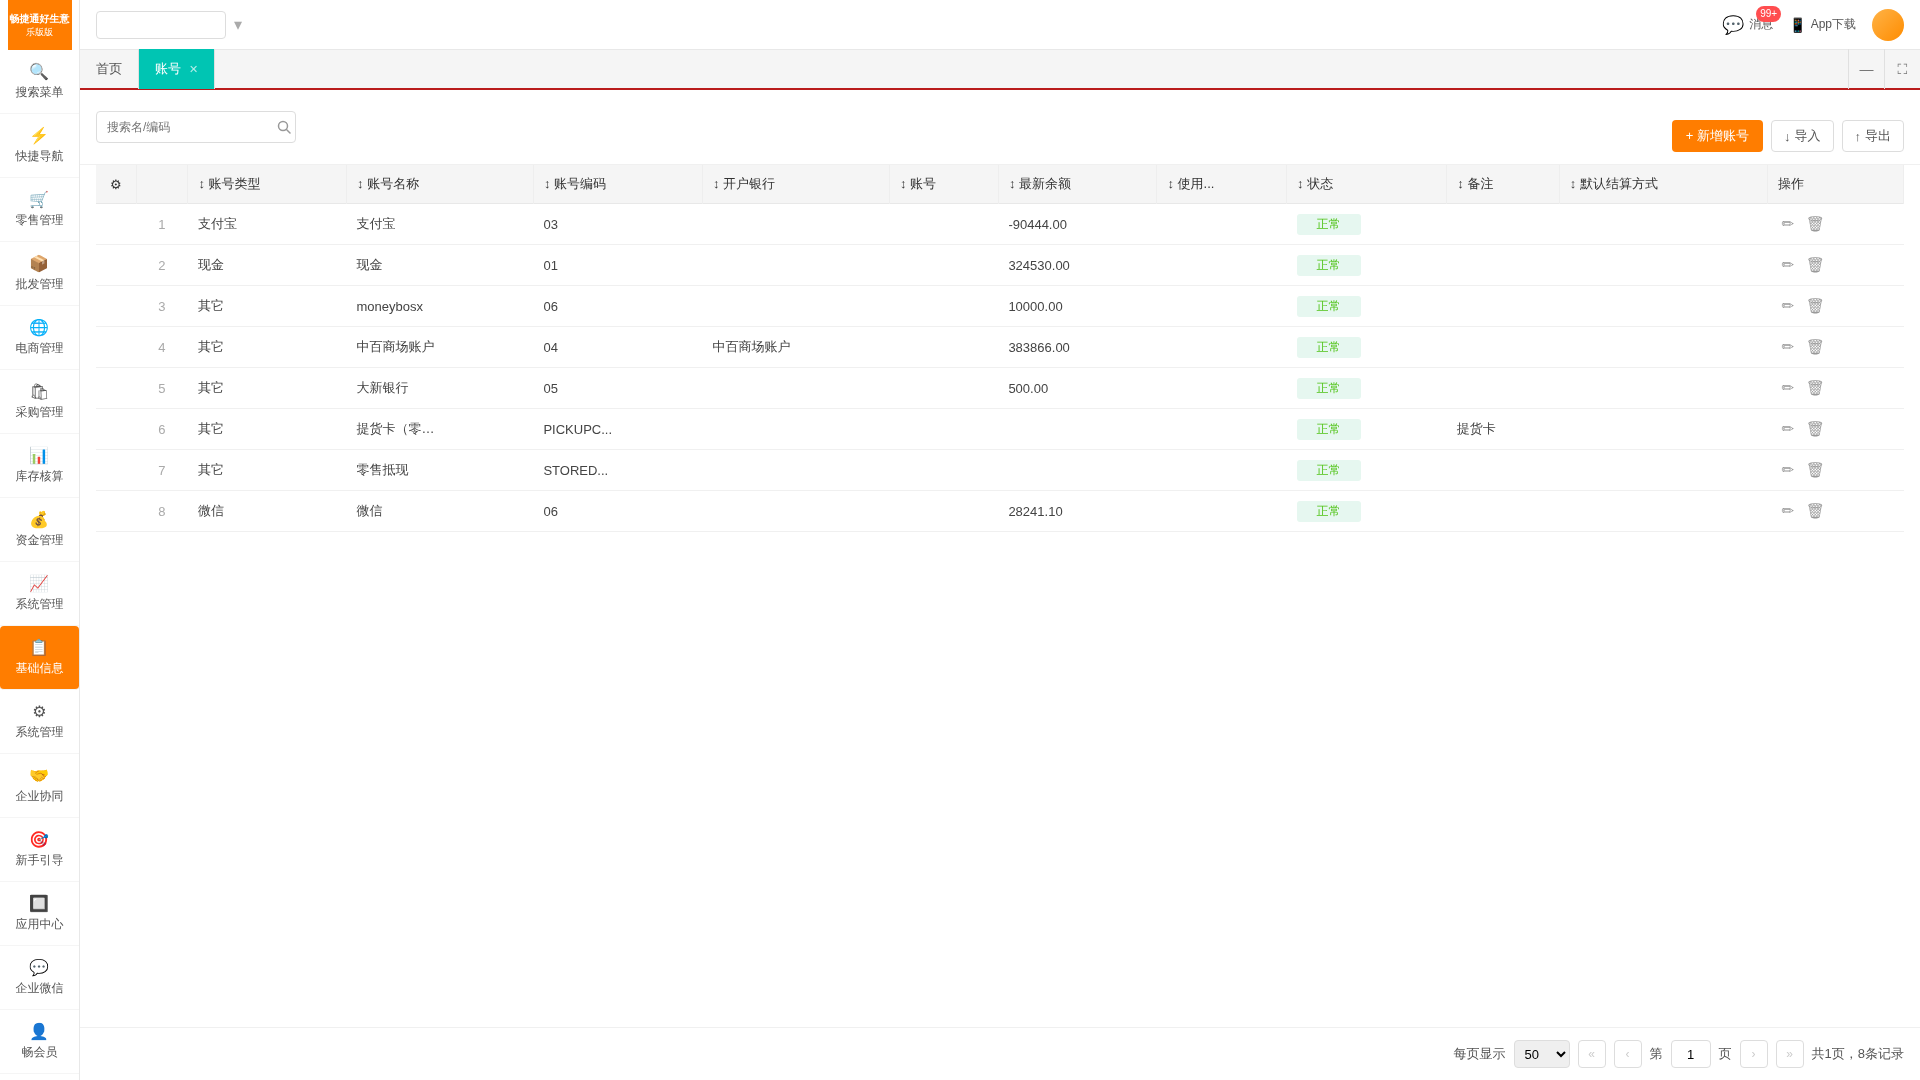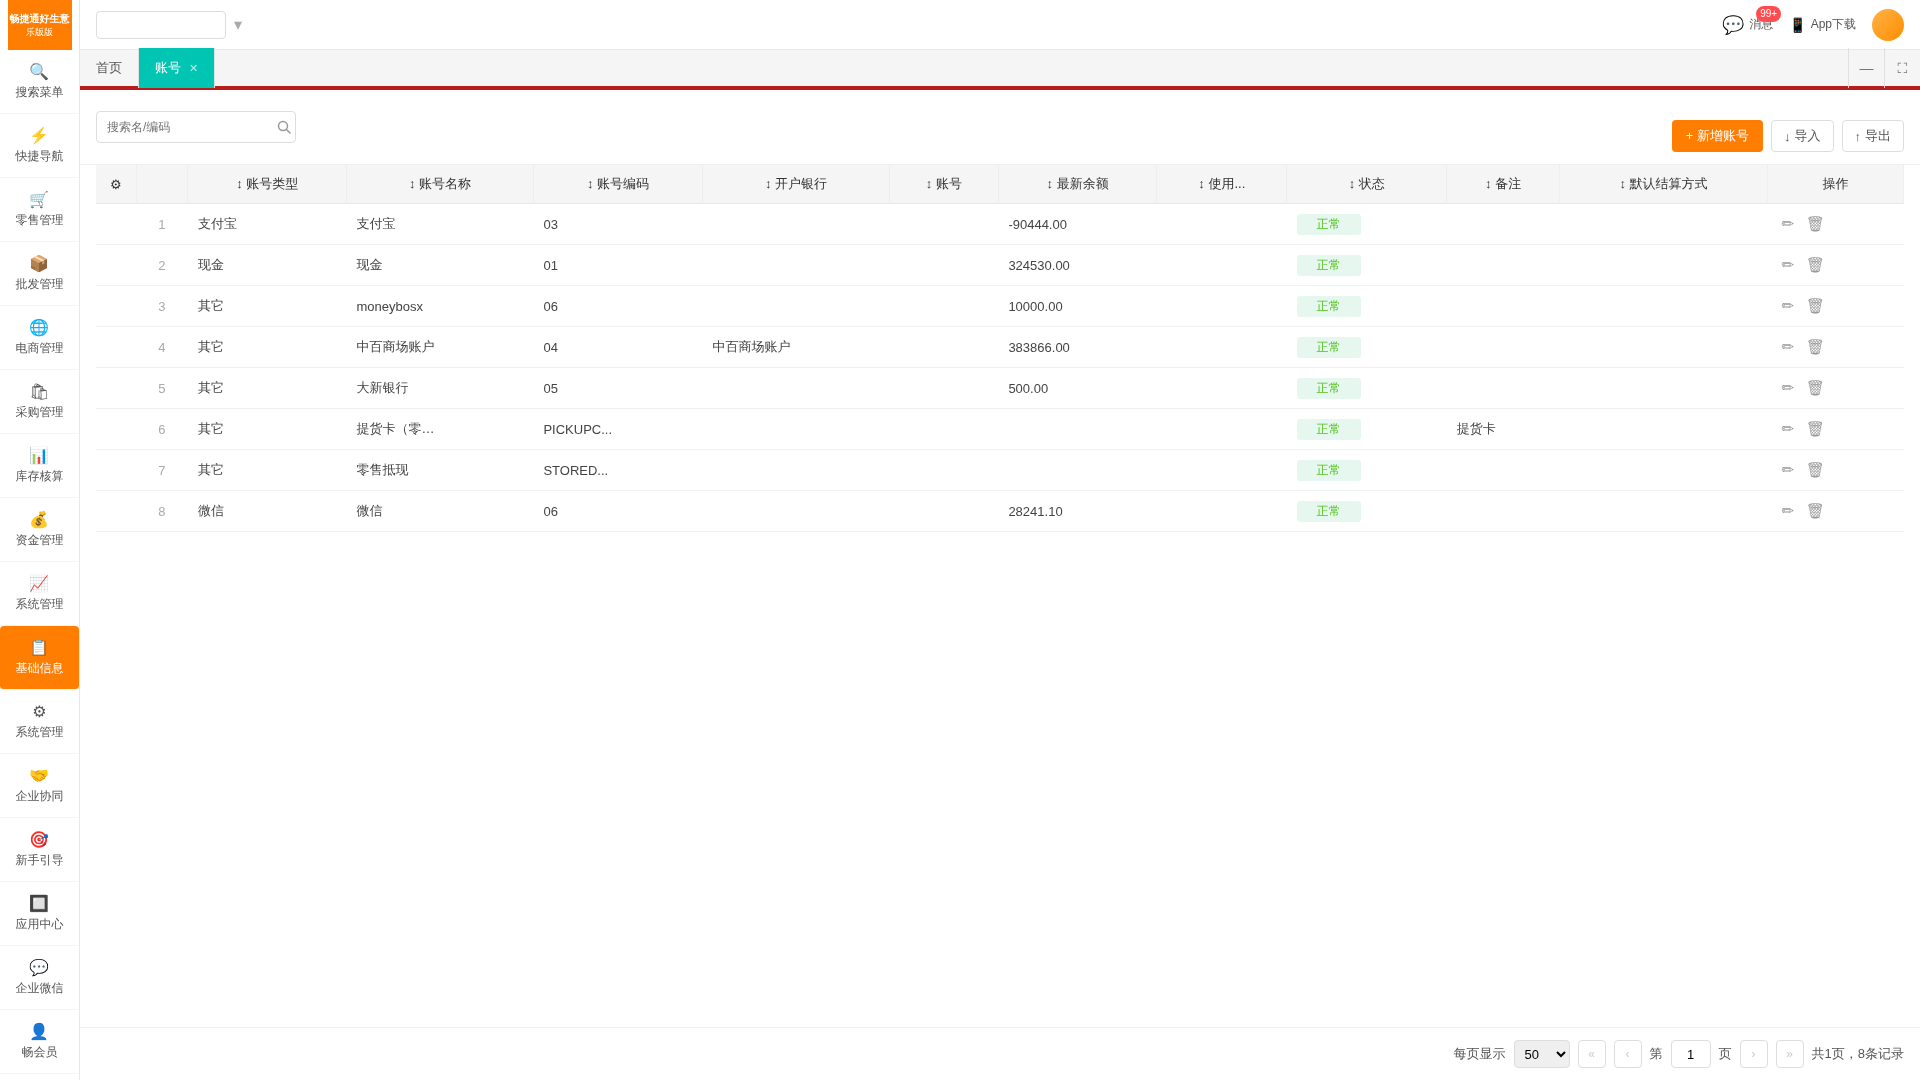--- a/index.html
+++ b/index.html
@@ -123,21 +123,21 @@
       overflow: hidden;
     }
 
     
     .tab-bar {
       height: 40px;
       background: #f5f5f5;
       display: flex;
       align-items: center;
       padding: 0 0;
-      border-bottom: 4px solid #b91c1c;
+      border-bottom: 2px solid #b91c1c;
       flex-shrink: 0;
     }
     .tab-item {
       height: 40px;
       padding: 0 16px;
       display: flex;
       align-items: center;
       cursor: pointer;
       font-size: 13px;
       color: #555;
@@ -250,21 +250,21 @@
       width: 100%;
       border-collapse: collapse;
       font-size: 13px;
     }
     thead tr {
       background: #f5f5f5;
       border-bottom: 1px solid #e8e8e8;
     }
     thead th {
       padding: 10px 10px;
-      text-align: center;
+      text-align: left;
       font-weight: 500;
       color: #333;
       white-space: nowrap;
       border-right: 1px solid #eee;
     }
     thead th:first-child { width: 40px; text-align: center; }
     tbody tr {
       border-bottom: 1px solid #f0f0f0;
     }
     tbody td {

